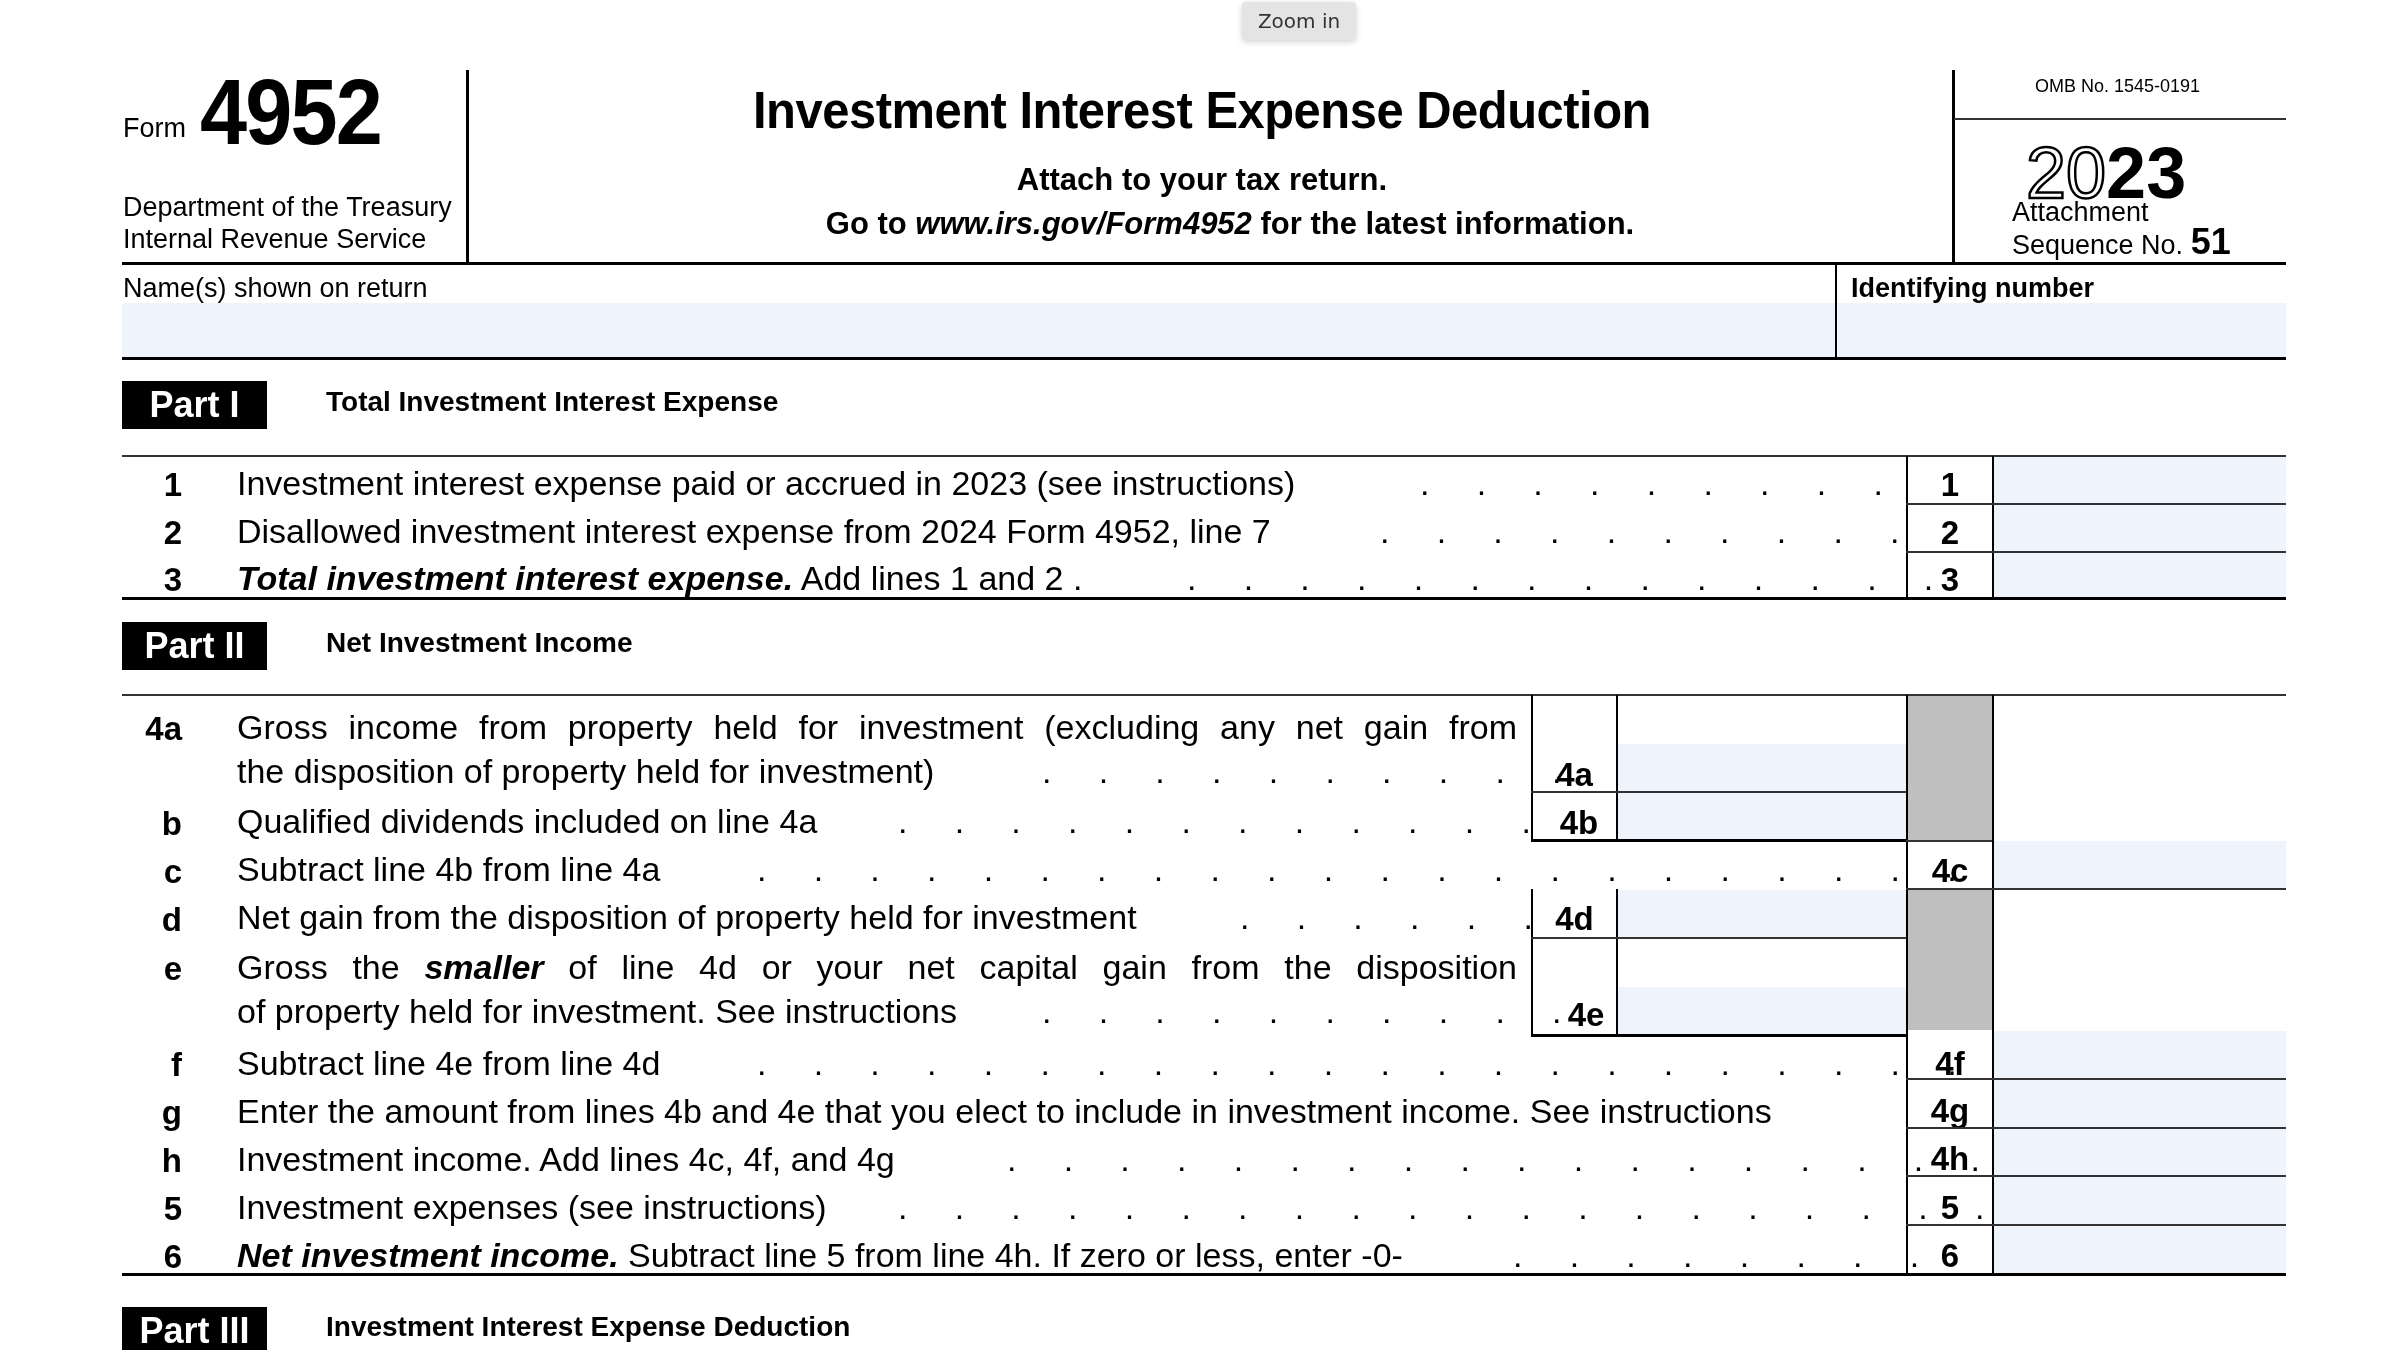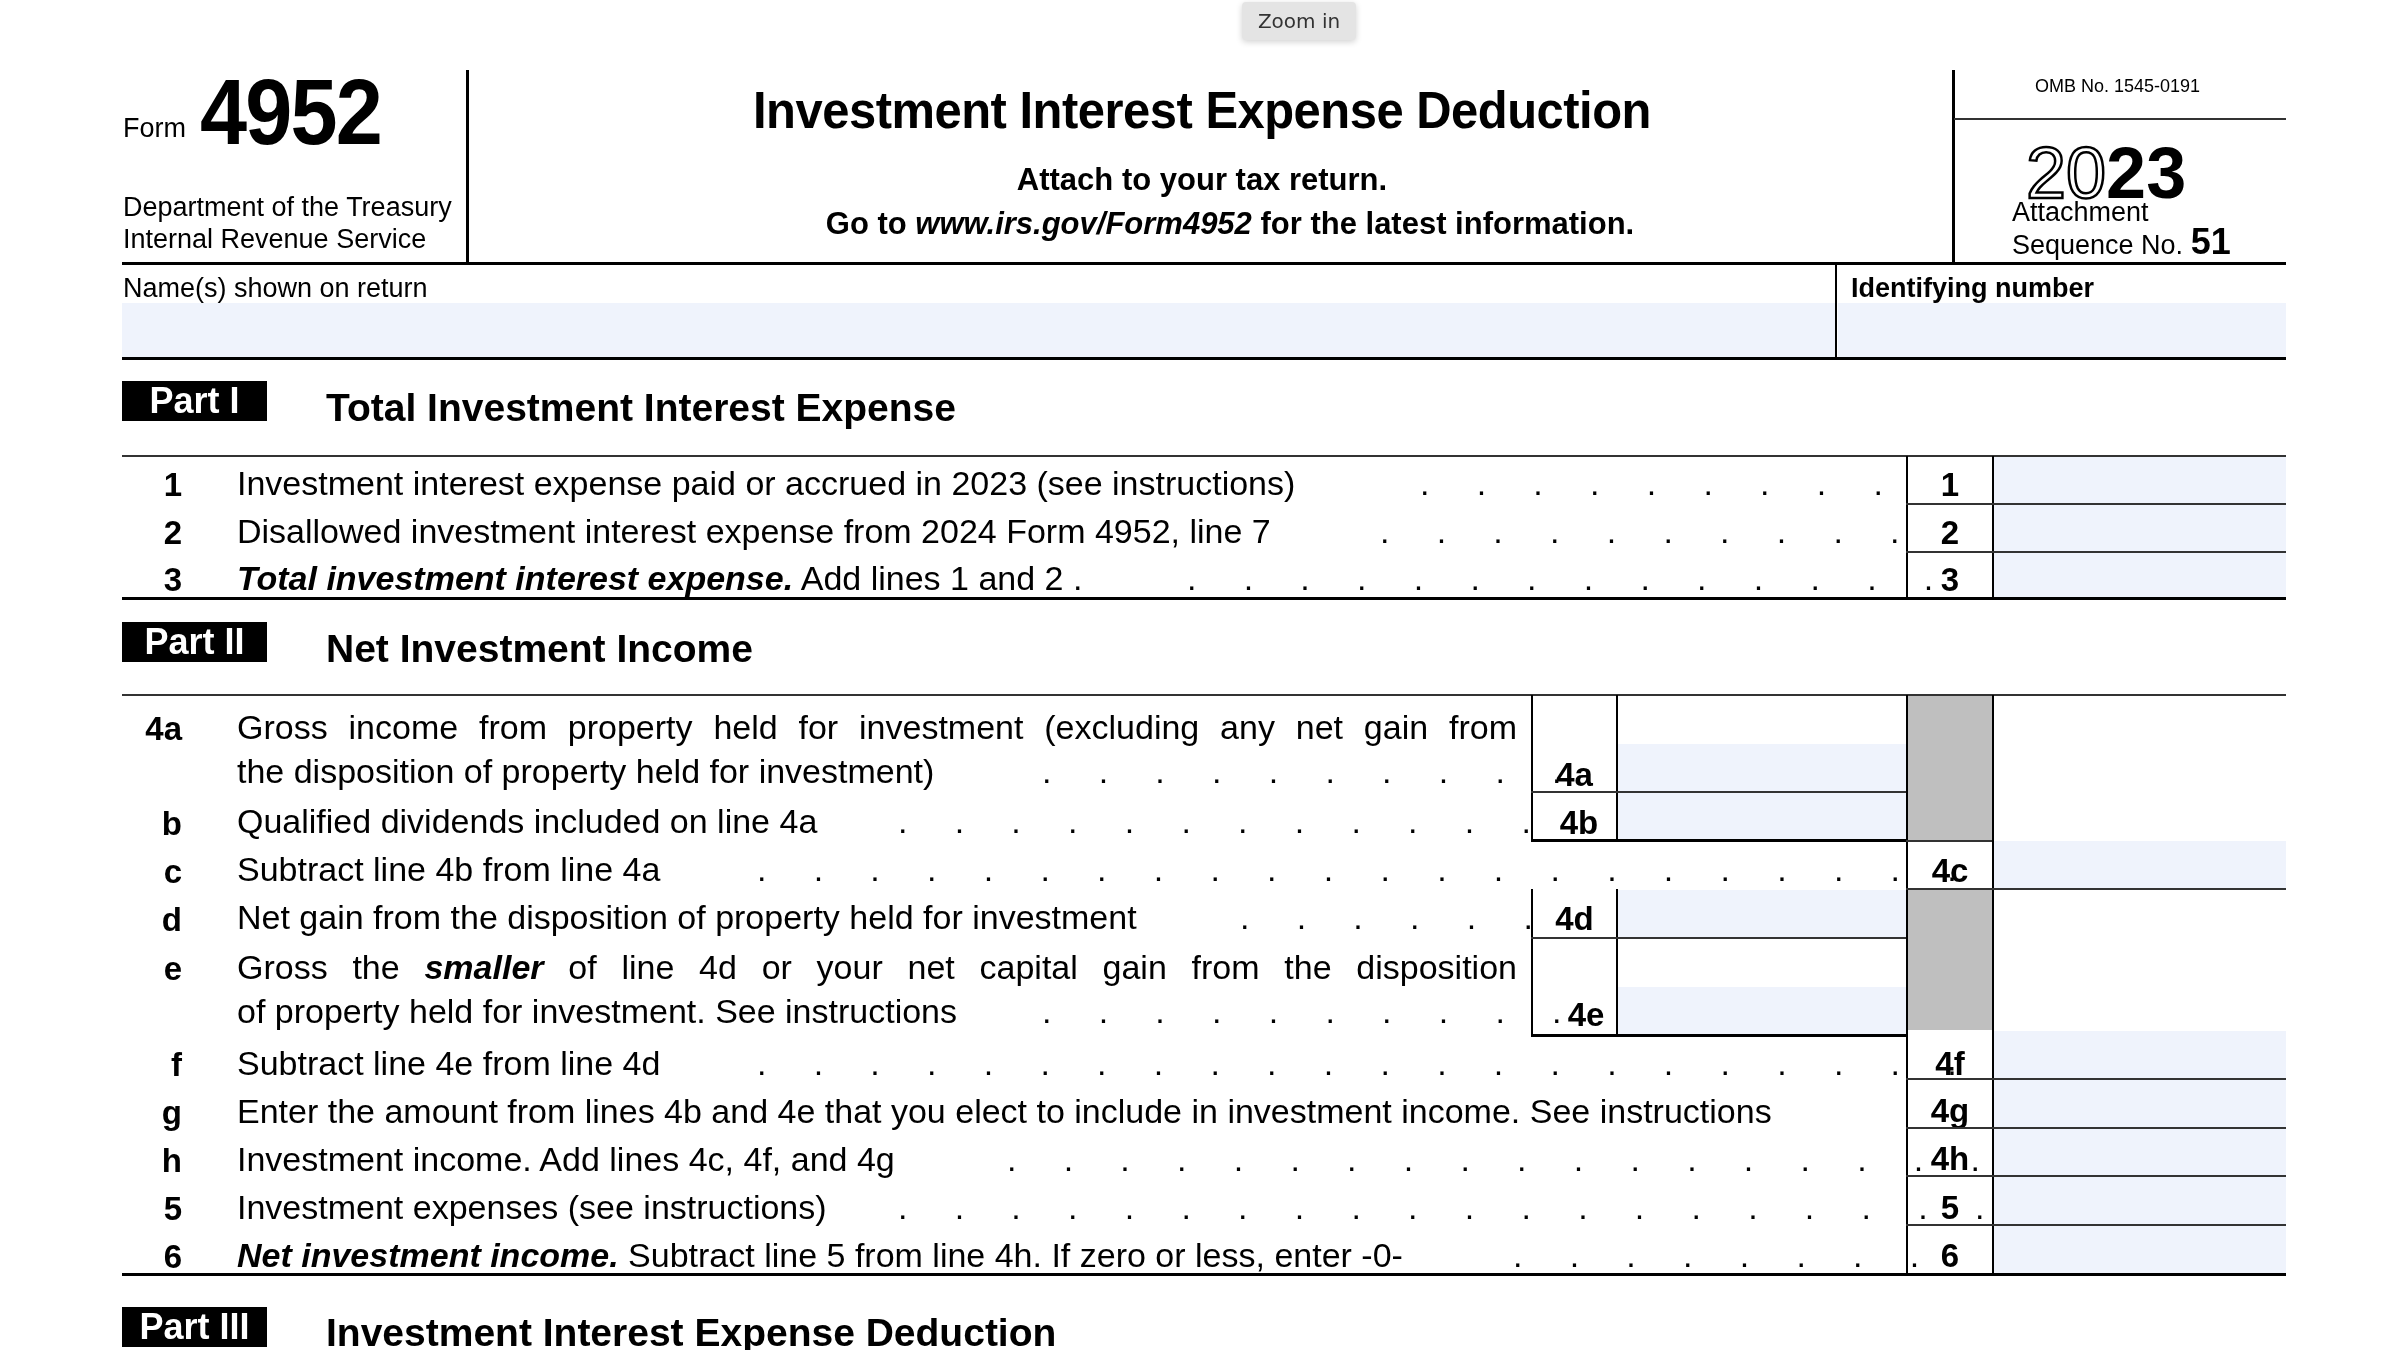--- a/index.html
+++ b/index.html
@@ -30,22 +30,22 @@
   .omb { left: 1940px; width: 340px; text-align: center; top: 76px; font-size: 18px; }
   .year { left: 2026px; top: 122px; font-size: 72px; font-weight: bold; line-height: 1; margin-top: 15px; }
   .year .outline { color: #fff; -webkit-text-stroke: 2.5px #000; font-weight: normal; }
   .attach { left: 2012px; top: 198px; font-size: 27px; line-height: 29px; }
   .attach b { font-size: 36px; }
 
   .field-label { top: 273px; font-size: 27px; }
   .field-label.bold { font-weight: bold; }
 
   .part-badge { position: absolute; background: #000; color: #fff; font-weight: bold;
-                font-size: 36px; height: 40px; display: flex; align-items: center; justify-content: center; }
-  .part-title { position: absolute; font-size: 39px; font-weight: bold; }
+                font-size: 36px; height: 48px; display: flex; align-items: center; justify-content: center; }
+  .part-title { position: absolute; font-size: 28px; font-weight: bold; }
 
   .lnum { position: absolute; width: 60px; text-align: right; font-size: 33px; font-weight: bold; left: 122px; }
   .ltext { position: absolute; left: 237px; font-size: 34px; white-space: nowrap; }
   .ltext b { font-weight: bold; font-style: italic; }
   .dots { position: absolute; font-size: 34px; letter-spacing: 0; white-space: pre; }
   .boxnum { position: absolute; font-size: 33px; font-weight: bold; text-align: center; }
   .input { position: absolute; background: #eff3fc; border: none; outline: none; padding: 0 8px;
            font-family: "Liberation Sans", sans-serif; font-size: 28px; box-sizing: border-box; }
 </style>
 </head>

